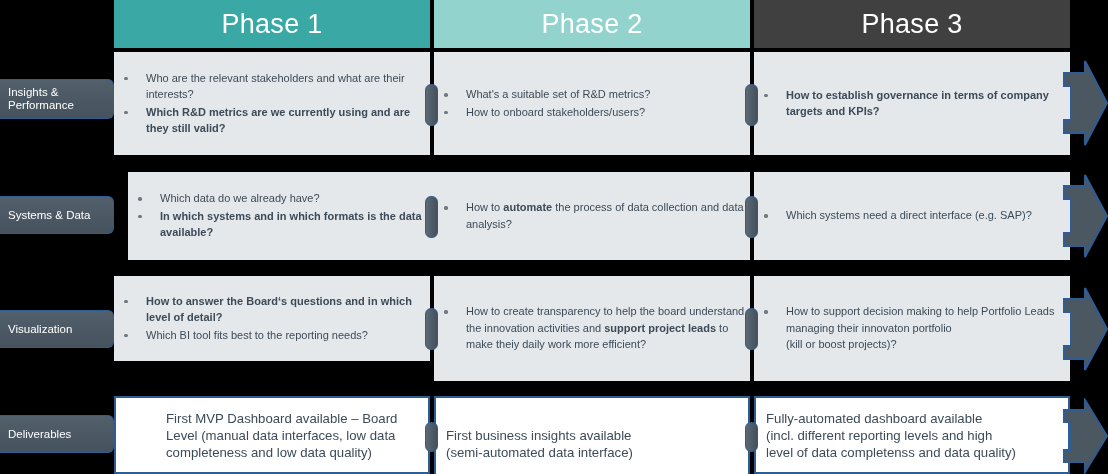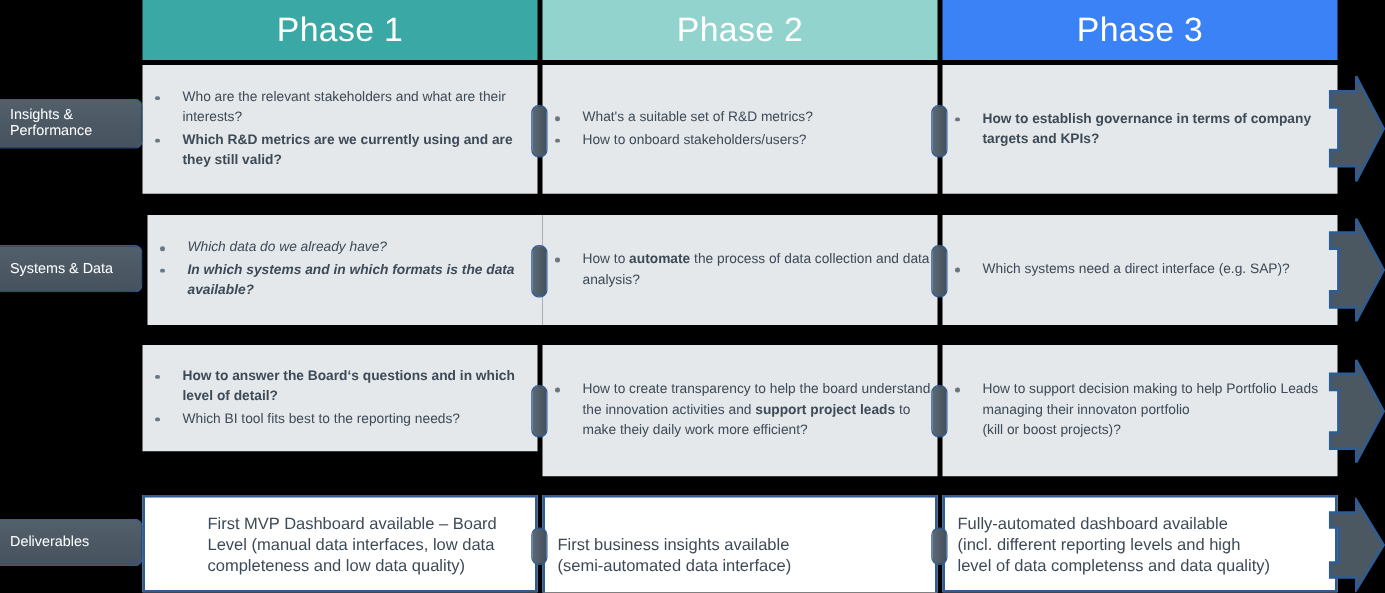--- a/index.html
+++ b/index.html
@@ -130,21 +130,21 @@
 <body>
 
 <div id="roadmap">
 
   <div class="phase-header" style="left:114px; width:316px; background:#3aa8a4;">
     <span>Phase 1</span>
   </div>
   <div class="phase-header" style="left:434px; width:316px; background:#93d3ce;">
     <span>Phase 2</span>
   </div>
-  <div class="phase-header" style="left:754px; width:316px; background:#3b82f6;">
+  <div class="phase-header" style="left:754px; width:316px; background:#404040;">
     <span>Phase 3</span>
   </div>
 
   <div class="cell" style="left:114px; top:52px; width:316px; height:103px;">
     <ul class="bullets">
       <li>Who are the relevant stakeholders and what are their interests?</li>
       <li class="bold">Which R&amp;D metrics are we currently using and are they still valid?</li>
     </ul>
   </div>
 
@@ -154,21 +154,21 @@
       <li>How to onboard stakeholders/users?</li>
     </ul>
   </div>
 
   <div class="cell" style="left:754px; top:52px; width:316px; height:103px;">
     <ul class="bullets">
       <li class="bold">How to establish governance in terms of company targets and KPIs?</li>
     </ul>
   </div>
 
-  <div class="cell" style="left:118px; top:172px; width:316px; height:88px;font-style:italic;">
+  <div class="cell" style="left:128px; top:172px; width:316px; height:88px;">
     <ul class="bullets">
       <li>Which data do we already have?</li>
       <li class="bold">In which systems and in which formats is the data available?</li>
     </ul>
   </div>
 
   <div class="cell" style="left:434px; top:172px; width:316px; height:88px;">
     <ul class="bullets">
       <li>
         <span>How to </span><b>automate</b><span> the process of data collection and data analysis?</span>
@@ -233,20 +233,23 @@
     <div>
       <span>Insights &amp;</span><br>
       <span>Performance</span>
     </div>
   </div>
 
   <div class="row-label" style="top:196px;">
     <span>Systems &amp; Data</span>
   </div>
 
+  <div class="row-label" style="top:310px;">
+    <span>Visualization</span>
+  </div>
 
   <div class="row-label" style="top:415px;">
     <span>Deliverables</span>
   </div>
 
   <div class="connector" style="left:425px; top:84px;"></div>
   <div class="connector" style="left:745px; top:84px;"></div>
 
   <div class="connector" style="left:425px; top:196px;"></div>
   <div class="connector" style="left:745px; top:196px;"></div>

